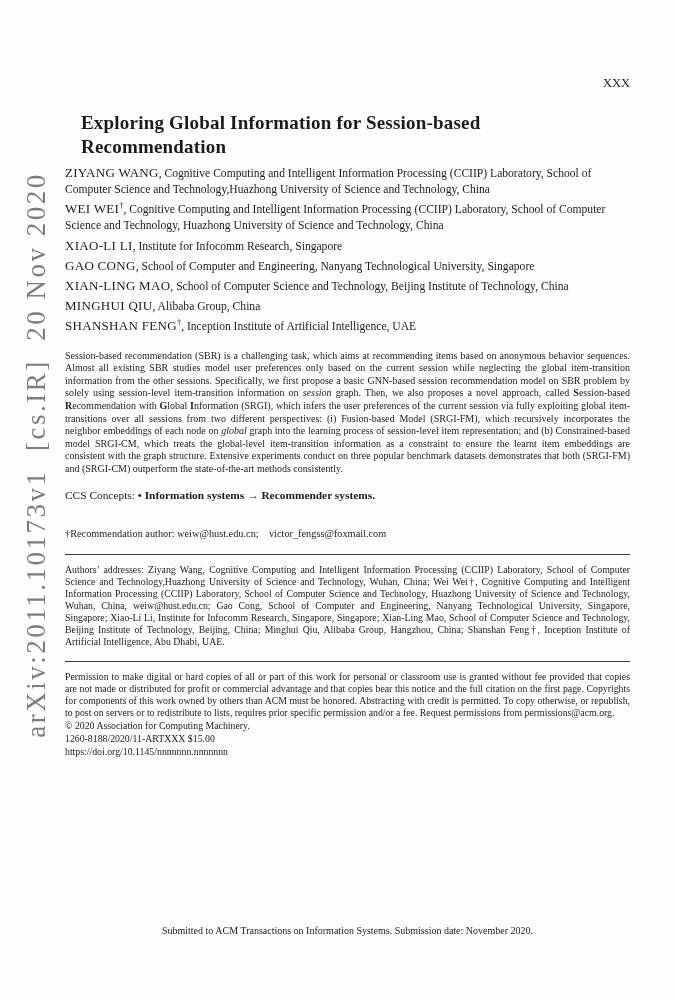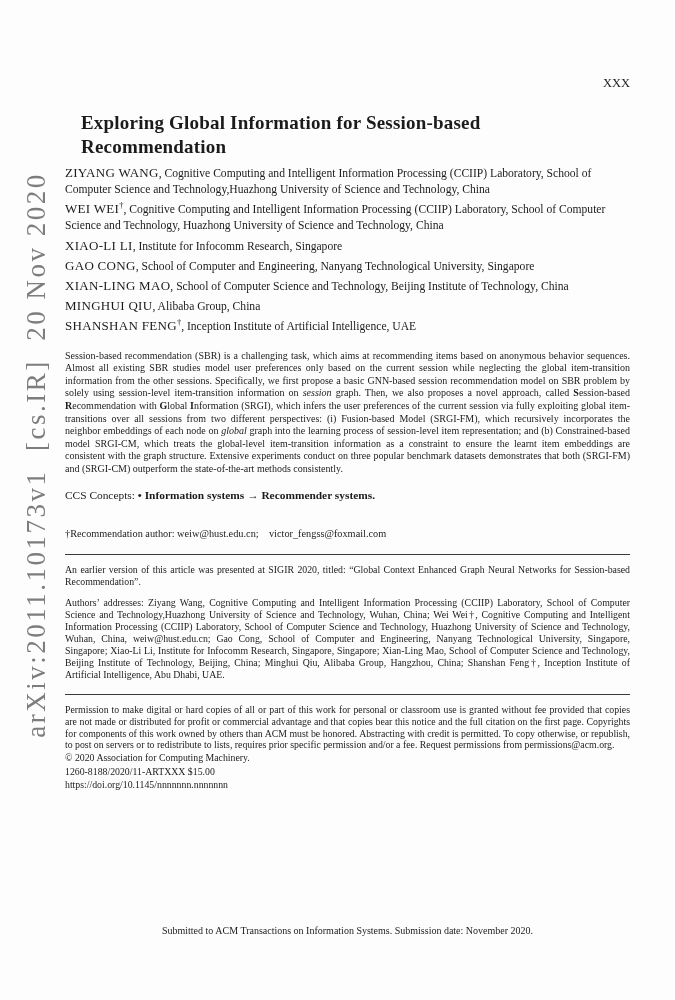--- a/index.html
+++ b/index.html
@@ -75,21 +75,20 @@
 
     <p class="abstract"><span>Session-based recommendation (SBR) is a challenging task, which aims at recommending items based on anonymous behavior sequences. Almost all existing SBR studies model user preferences only based on the current session while neglecting the global item-transition information from the other sessions. Specifically, we first propose a basic GNN-based session recommendation model on SBR problem by solely using session-level item-transition information on </span><span style="font-style: italic;">session</span><span> graph. Then, we also proposes a novel approach, called </span><span style="font-weight: bold;">S</span><span>ession-based </span><span style="font-weight: bold;">R</span><span>ecommendation with </span><span style="font-weight: bold;">G</span><span>lobal </span><span style="font-weight: bold;">I</span><span>nformation (SRGI), which infers the user preferences of the current session via fully exploiting global item-transitions over all sessions from two different perspectives: (i) Fusion-based Model (SRGI-FM), which recursively incorporates the neighbor embeddings of each node on </span><span style="font-style: italic;">global</span><span> graph into the learning process of session-level item representation; and (b) Constrained-based model SRGI-CM, which treats the global-level item-transition information as a constraint to ensure the learnt item embeddings are consistent with the graph structure. Extensive experiments conduct on three popular benchmark datasets demonstrates that both (SRGI-FM) and (SRGI-CM) outperform the state-of-the-art methods consistently.</span></p>
 
     <p class="ccs"><span>CCS Concepts: </span><span class="ccs-bold">• Information systems → Recommender systems.</span></p>
 
 
     <p class="footnote">†Recommendation author: weiw@hust.edu.cn;    victor_fengss@foxmail.com</p>
 
     <hr class="rule">
 
-    <p class="small">An earlier version of this article was presented at SIGIR 2020, titled: “Global Context Enhanced Graph Neural Networks for Session-based Recommendation”.</p>
 
     <p class="small">Authors’ addresses: Ziyang Wang, Cognitive Computing and Intelligent Information Processing (CCIIP) Laboratory, School of Computer Science and Technology,Huazhong University of Science and Technology, Wuhan, China; Wei Wei†, Cognitive Computing and Intelligent Information Processing (CCIIP) Laboratory, School of Computer Science and Technology, Huazhong University of Science and Technology, Wuhan, China, weiw@hust.edu.cn; Gao Cong, School of Computer and Engineering, Nanyang Technological University, Singapore, Singapore; Xiao-Li Li, Institute for Infocomm Research, Singapore, Singapore; Xian-Ling Mao, School of Computer Science and Technology, Beijing Institute of Technology, Beijing, China; Minghui Qiu, Alibaba Group, Hangzhou, China; Shanshan Feng†, Inception Institute of Artificial Intelligence, Abu Dhabi, UAE.</p>
 
     <hr class="rule">
 
     <p class="small">Permission to make digital or hard copies of all or part of this work for personal or classroom use is granted without fee provided that copies are not made or distributed for profit or commercial advantage and that copies bear this notice and the full citation on the first page. Copyrights for components of this work owned by others than ACM must be honored. Abstracting with credit is permitted. To copy otherwise, or republish, to post on servers or to redistribute to lists, requires prior specific permission and/or a fee. Request permissions from permissions@acm.org.</p>
 
     <p class="legal-line first">© 2020 Association for Computing Machinery.</p>
     <p class="legal-line">1260-8188/2020/11-ARTXXX $15.00</p>
     <p class="legal-line"><a class="doi" href="#">https://doi.org/10.1145/nnnnnnn.nnnnnnn</a></p>

